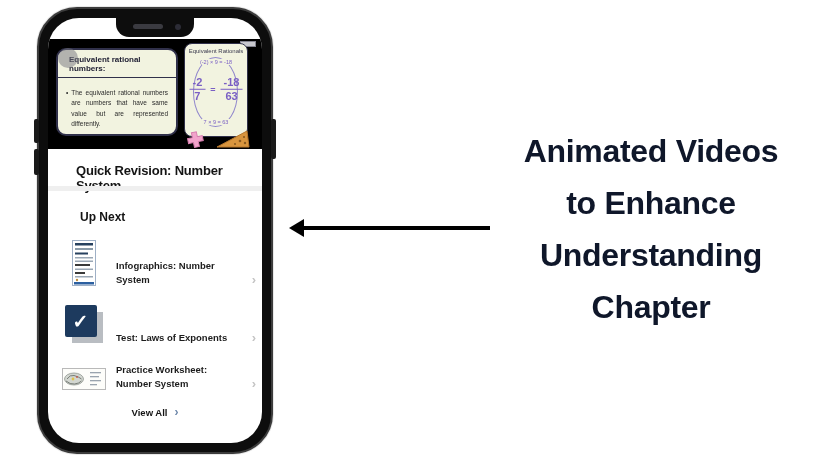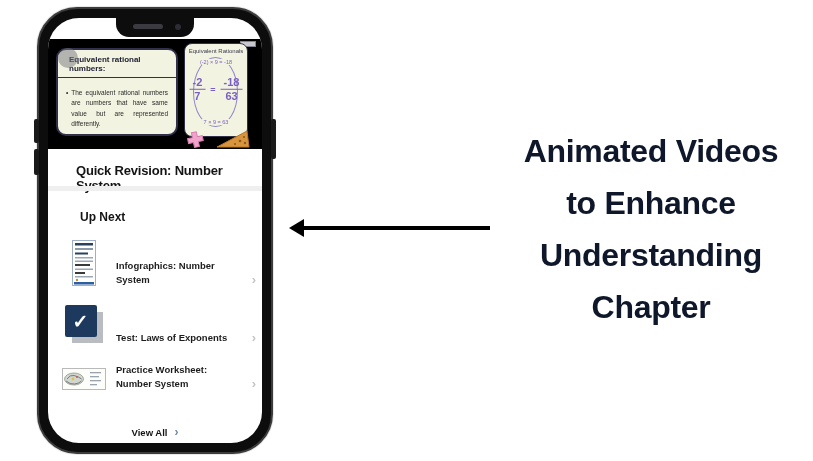--- a/index.html
+++ b/index.html
@@ -64,21 +64,21 @@
                 white-space:pre-line; line-height:1.4; padding-left:6px; }
   .chev { flex:0 0 14px; color:#c4c4c4; font-size:13px; font-weight:600; text-align:right; line-height:1; }
 
   .check-wrap { position:relative; width:39px; height:39px; }
   .check-shadow { position:absolute; left:7px; top:7px; width:31px; height:31px; background:#b9bdc2; }
   .check-box { position:absolute; left:0; top:0; width:32px; height:32px; background:#1d3a5e;
                border-radius:2px; display:flex; align-items:center; justify-content:center; }
   .check-glyph { color:#fff; font-size:19px; font-weight:bold; }
 
   .view-all { position:absolute; left:0; right:0; top:388px; display:flex; justify-content:center;
-              align-items:center; gap:7px; font-size:9.5px; font-weight:800; color:#141414; cursor:pointer;margin-top:20px; }
+              align-items:center; gap:7px; font-size:9.5px; font-weight:800; color:#141414; cursor:pointer; }
   .view-all-chev { color:#6d87aa; font-size:12px; font-weight:600; line-height:1; }
 
   
   .arrow { position:absolute; left:289px; top:219px; width:203px; height:18px; }
   .arrow-line { position:absolute; left:10px; right:2px; top:7px; height:4px; background:#000; }
   .arrow-head { position:absolute; left:0; top:0; width:0; height:0;
                 border-top:9px solid transparent; border-bottom:9px solid transparent;
                 border-right:15px solid #000; }
   .headline { position:absolute; left:490px; top:125px; width:322px; text-align:center;
               color:#0f172a; font-weight:700; font-size:32px; line-height:52px; letter-spacing:-0.3px; }

